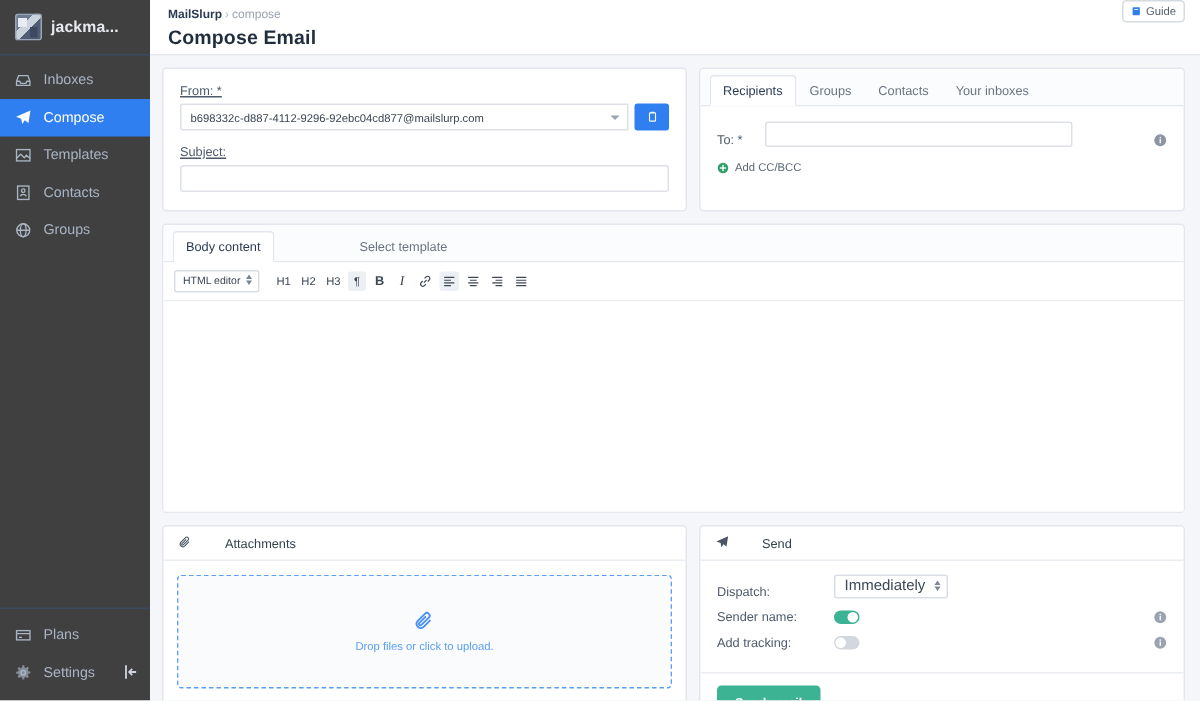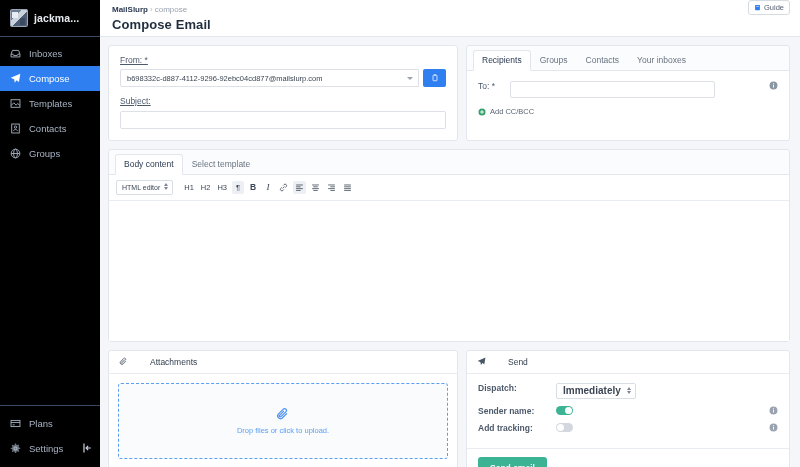--- a/index.html
+++ b/index.html
@@ -7,21 +7,21 @@
     width: 800px; height: 467px;
     font-family: "Liberation Sans", sans-serif;
     background: #f4f6f9;
     overflow: hidden;
   }
   .app { display: flex; width: 800px; height: 467px; }
 
   
   .sidebar {
     width: 100px; height: 467px;
-    background: #000000;
+    background: #404040;
     display: flex; flex-direction: column;
     flex: 0 0 100px;
   }
   .profile {
     display: flex; align-items: center; gap: 6px;
     padding: 9px 8px 9px 10px;
     border-bottom: 1px solid #3a4a63;
   }
   .avatar {
     width: 18px; height: 18px; flex: 0 0 18px;
@@ -156,38 +156,38 @@
     padding: 4px 8px 5px; cursor: pointer;
     border: 1px solid transparent;
     border-radius: 3px 3px 0 0;
     margin-bottom: -1px;
   }
   .tab.active {
     background: #fff; color: #2b3a52;
     border-color: #e3e7ed; border-bottom-color: #fff;
   }
   .recipients-body { padding: 10px 11px 11px; }
-  .to-row { display: flex; align-items: flex-start; gap: 8px; }
+  .to-row { display: flex; align-items: flex-end; gap: 8px; }
   .to-label { font-size: 8.5px; color: #4d5a6b; width: 24px; flex: 0 0 24px; }
   .to-input {
     flex: 1 1 auto; height: 17px; max-width: 205px;
     border: 1px solid #dde1e7; border-radius: 2px; background: #fff;
   }
   .info-icon { margin-left: auto; width: 9px; height: 9px; }
   .info-icon svg { width: 9px; height: 9px; display: block; }
   .add-cc {
     display: flex; align-items: center; gap: 4px;
     margin-top: 9px; font-size: 7.5px; color: #5b6675; cursor: pointer;
   }
   .add-cc svg { width: 8px; height: 8px; display: block; }
 
   
   .body-card { grid-column: 1 / 2; display: flex; flex-direction: column; }
   .body-tabs { display: flex; padding: 4px 6px 0 6px; background:#fbfcfd;
-               border-bottom:1px solid #e3e7ed; border-radius:3px 3px 0 0; }
+               border-bottom:1px solid #e3e7ed; border-radius:3px 3px 0 0;gap:48px; }
   .toolbar {
     display: flex; align-items: center; gap: 3px;
     padding: 5px 7px; border-bottom: 1px solid #e9edf2;
     background: #fff;
   }
   .editor-select {
     height: 15px; border: 1px solid #d9dee5; border-radius: 2px;
     background: #fff; font-size: 7px; color: #3c4654;
     padding: 0 12px 0 5px; display: flex; align-items: center;
     position: relative; cursor: pointer; margin-right: 6px;
@@ -227,21 +227,21 @@
     border: 1px dashed #5a9ef5; border-radius: 3px;
     background: #fafbfc;
     display: flex; flex-direction: column;
     align-items: center; justify-content: center; gap: 5px;
     cursor: pointer;
   }
   .dropzone svg { width: 14px; height: 14px; display: block; }
   .dropzone-text { font-size: 7.5px; color: #5a9ef5; }
 
   .send-body { padding: 9px 11px 8px; }
-  .send-row { display: flex; align-items: flex-start; gap: 10px; margin-bottom: 7px; font-weight: bold; }
+  .send-row { display: flex; align-items: flex-end; gap: 10px; margin-bottom: 7px; }
   .send-label { font-size: 8.5px; color: #4d5a6b; width: 68px; flex: 0 0 68px; }
   .dispatch-select {
     height: 16px; border: 1px solid #d9dee5; border-radius: 2px;
     background: #fff; font-size: 10px; color: #3c4654;
     padding: 0 14px 0 6px; display: flex; align-items: center;
     position: relative; cursor: pointer;
   }
   .dispatch-select .dbl {
     position: absolute; right: 4px; top: 50%; margin-top: -4px;
     display: flex; flex-direction: column; gap: 1px;

